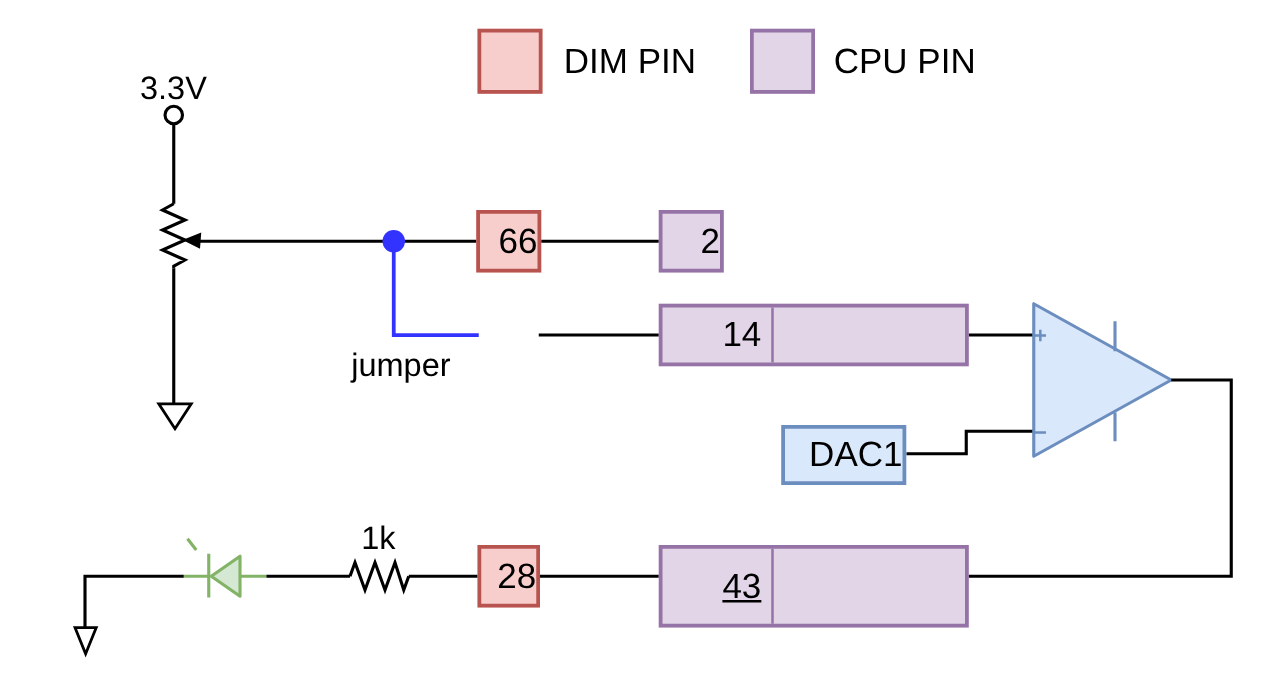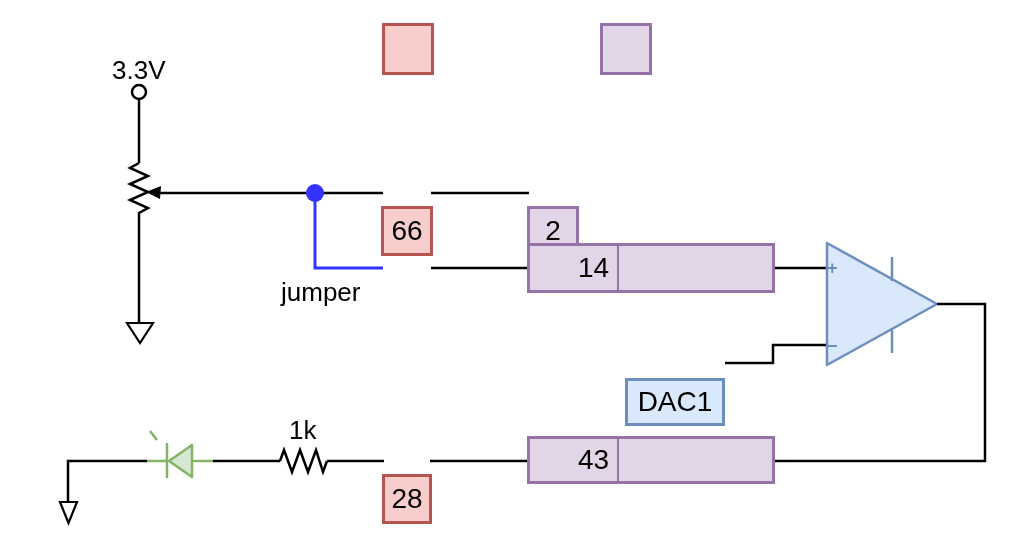--- a/index.html
+++ b/index.html
@@ -14,22 +14,22 @@
   .opamp-body{fill:var(--blue-fill);stroke:var(--blue-stroke);stroke-width:2.5;stroke-linejoin:round;}
   .opamp-pin{stroke:var(--blue-stroke);stroke-width:2.5;}
   .opamp-sign{fill:var(--blue-stroke);font-family:"Liberation Sans",sans-serif;font-size:18px;font-weight:bold;}
   .gnd{fill:#ffffff;stroke:var(--wire);stroke-width:2.2;stroke-linejoin:miter;}
   .led-body{fill:var(--green-fill);stroke:var(--green-stroke);stroke-width:2.5;stroke-linejoin:round;}
   .term{fill:#ffffff;stroke:var(--wire);stroke-width:2.5;}
   .dot{fill:var(--jumper-wire);}
   .arrowhead{fill:var(--wire);}
 
   .pin-box{
-    position:absolute;box-sizing:border-box;display:flex;align-items:center;justify-content:center;
-    font-size:28px;line-height:1;margin-top:38px;
+    position:absolute;box-sizing:border-box;display:flex;align-items:center;justify-content:flex-end;
+    font-size:28px;line-height:1;
   }
   .pin-dim{background:var(--dim-fill);border:3px solid var(--dim-stroke);}
   .pin-cpu{background:var(--cpu-fill);border:3px solid var(--cpu-stroke);}
   .pin-blue{background:var(--blue-fill);border:3px solid var(--blue-stroke);}
   .compound{position:absolute;box-sizing:border-box;display:flex;align-items:stretch;
     background:var(--cpu-fill);border:3px solid var(--cpu-stroke);font-size:28px;padding-left:40px;}
   .compound .cell-num{width:47px;display:flex;align-items:center;justify-content:center;
     border-right:2.5px solid var(--cpu-stroke);}
   .compound .cell-name{flex:1;display:flex;align-items:center;justify-content:center;}
   .txt-label{position:absolute;font-size:26px;line-height:1;white-space:nowrap;}
@@ -85,21 +85,23 @@
     <line class="green-lead" x1="192" y1="461" x2="213" y2="461"></line>
     <line class="green-lead" x1="167" y1="443" x2="167" y2="478"></line>
     <polygon class="led-body" points="192,445 192,477 169,461"></polygon>
     <line class="green-lead" x1="150" y1="431" x2="157" y2="440"></line>
 
     <polyline class="wire" points="147,461 68,461 68,502"></polyline>
     <polygon class="gnd" points="60,502 77,502 68.5,523"></polygon>
   </svg>
 
   <div class="legend-swatch legend-dim" style="left:382px;top:23px;"></div>
+  <div class="legend-label" style="left:451px;">DIM PIN</div>
   <div class="legend-swatch legend-cpu" style="left:600px;top:23px;"></div>
+  <div class="legend-label" style="left:667px;">CPU PIN</div>
 
   <div class="txt-label" style="left:112px;top:57px;">3.3V</div>
   <div class="txt-label" style="left:281px;top:279px;">jumper</div>
   <div class="txt-label" style="left:289px;top:417px;">1k</div>
 
   <div class="pin-box pin-dim" style="left:381px;top:168px;width:52px;height:50px;">
     <span>66</span>
   </div>
   <div class="pin-box pin-dim" style="left:382px;top:436px;width:50px;height:50px;">
     <span>28</span>
@@ -108,21 +110,21 @@
   <div class="pin-box pin-cpu" style="left:527px;top:168px;width:52px;height:50px;">
     <span>2</span>
   </div>
 
   <div class="compound" style="left:527px;top:243px;width:248px;height:50px;">
     <div class="cell-num">
       <span>14</span>
     </div>
   </div>
 
-  <div class="compound" style="left:527px;top:436px;width:248px;height:48px;">
+  <div class="compound" style="left:527px;top:436px;width:248px;height:66px;text-decoration:underline;">
     <div class="cell-num">
       <span>43</span>
     </div>
   </div>
 
   <div class="pin-box pin-blue" style="left:625px;top:340px;width:100px;height:48px;">
     <span>DAC1</span>
   </div>
 
 </div>

